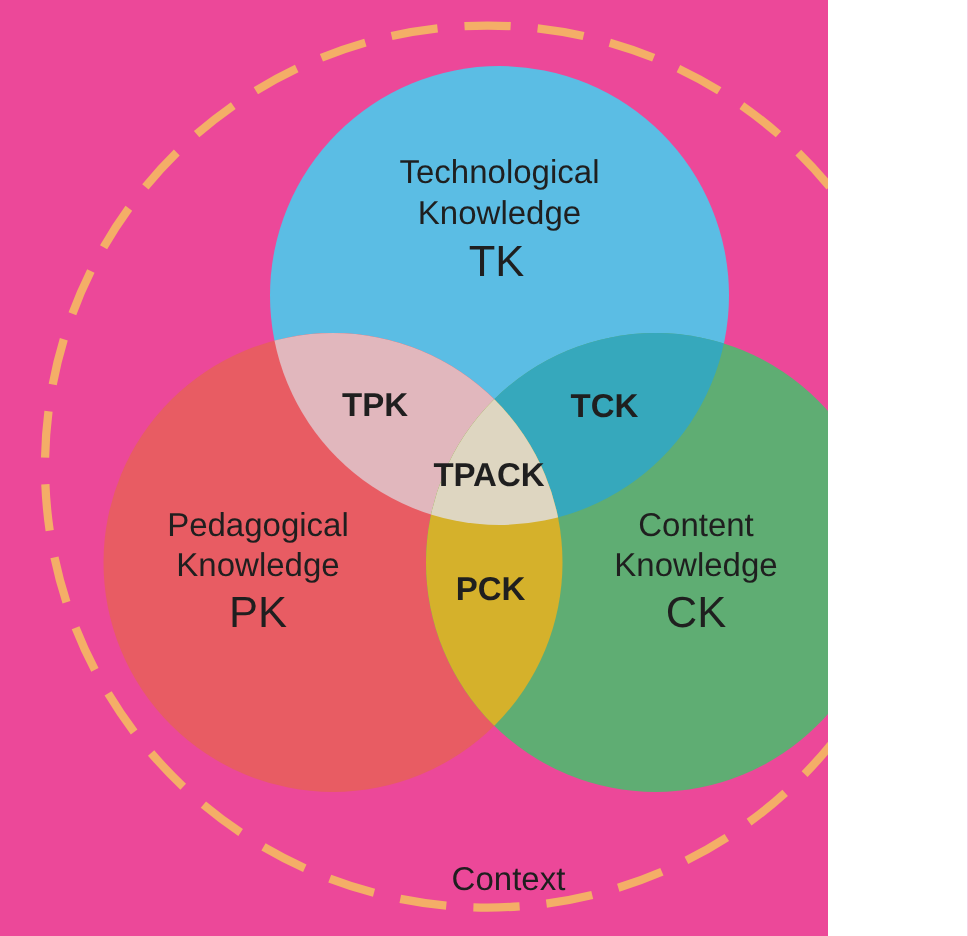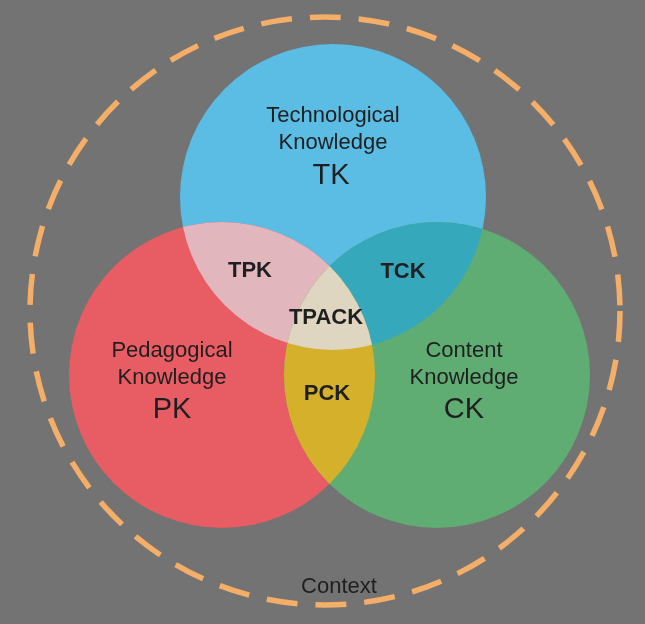--- a/index.html
+++ b/index.html
@@ -2,23 +2,23 @@
 <html><head>
 <meta charset="utf-8">
 <style>
   html, body {
     margin: 0;
     padding: 0;
     background: #ffffff;
   }
   .stage {
     position: relative;
-    width: 645px;
+    width: 552px;
     height: 624px;
-    background: #737373;
+    background: #ec4899;
     overflow: hidden;
     font-family: "Liberation Sans", sans-serif;
   }
   svg { display: block; }
   .context-ring {
     fill: none;
     stroke-width: 5.5;
     stroke-dasharray: 31 18;
   }
   text {

